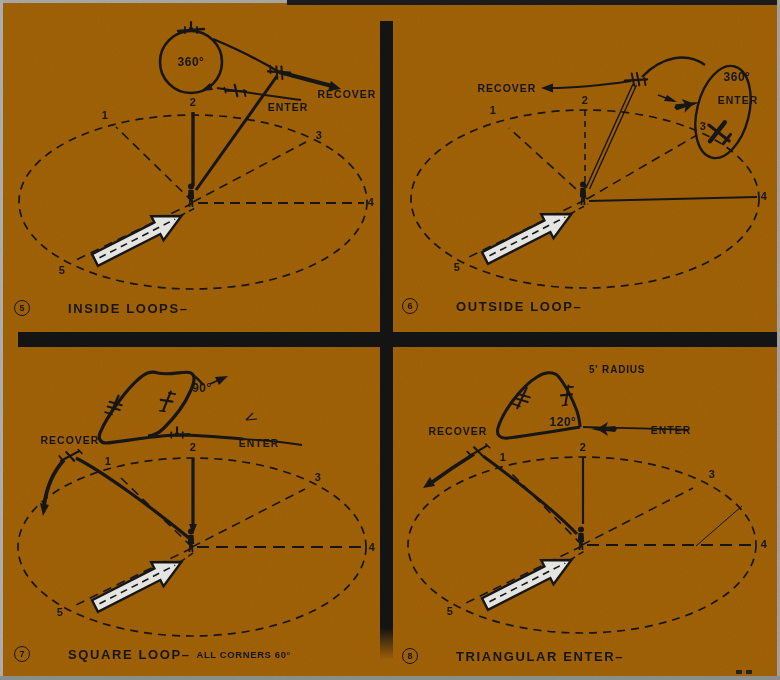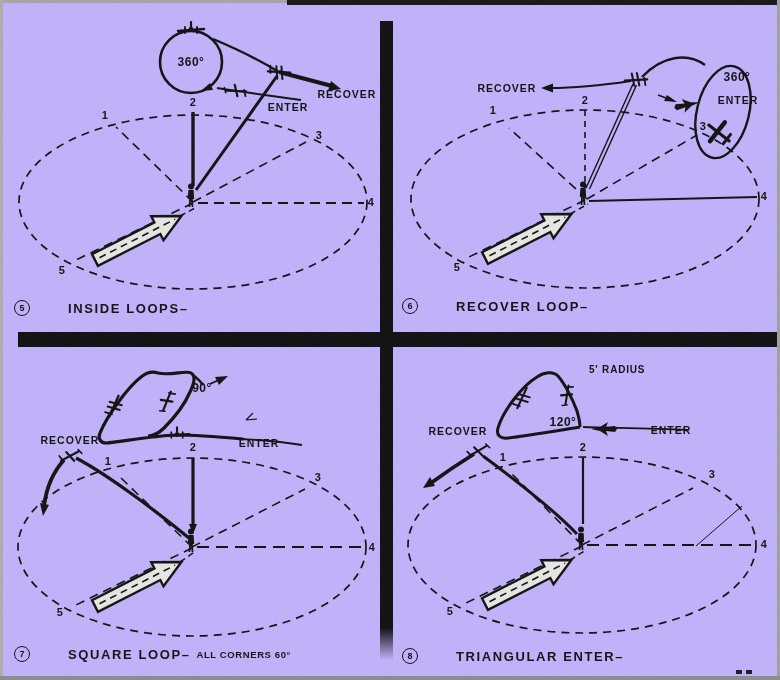--- a/index.html
+++ b/index.html
@@ -1,18 +1,18 @@
 <!DOCTYPE html>
 <html><head>
 <meta charset="utf-8">
 <style>
   html,body { margin:0; padding:0; background:#555; }
   .page {
     position:relative; width:780px; height:680px;
-    background:#c4b5fd; overflow:hidden;
+    background:#a16207; overflow:hidden;
     font-family:"Liberation Sans", sans-serif;
   }
   .q { position:absolute; }
   #q1 { left:0;   top:0; }
   #q2 { left:390px; top:0; }
   #q3 { left:0;   top:348px; }
   #q4 { left:390px; top:348px; }
 
   svg text {
     fill:#161616; font-family:"Liberation Sans", sans-serif;
@@ -237,21 +237,21 @@
     <text class="word-lbl" x="281" y="86" text-anchor="middle">ENTER</text>
     <text class="word-lbl" x="68" y="87" text-anchor="middle">RECOVER</text>
   </svg>
 
   <div class="caption" style="left:14px; top:300px;">
     <span class="cap-num">5</span>
     <span class="cap-title">INSIDE LOOPS–</span>
   </div>
   <div class="caption" style="left:402px; top:298px;">
     <span class="cap-num">6</span>
-    <span class="cap-title">RECOVER LOOP–</span>
+    <span class="cap-title">OUTSIDE LOOP–</span>
   </div>
   <div class="caption" style="left:14px; top:646px;">
     <span class="cap-num">7</span>
     <span class="cap-title">SQUARE LOOP–</span>
     <span class="cap-sub">ALL CORNERS 60°</span>
   </div>
   <div class="caption" style="left:402px; top:648px;">
     <span class="cap-num">8</span>
     <span class="cap-title">TRIANGULAR ENTER–</span>
     <span class="cap-sub"></span>

